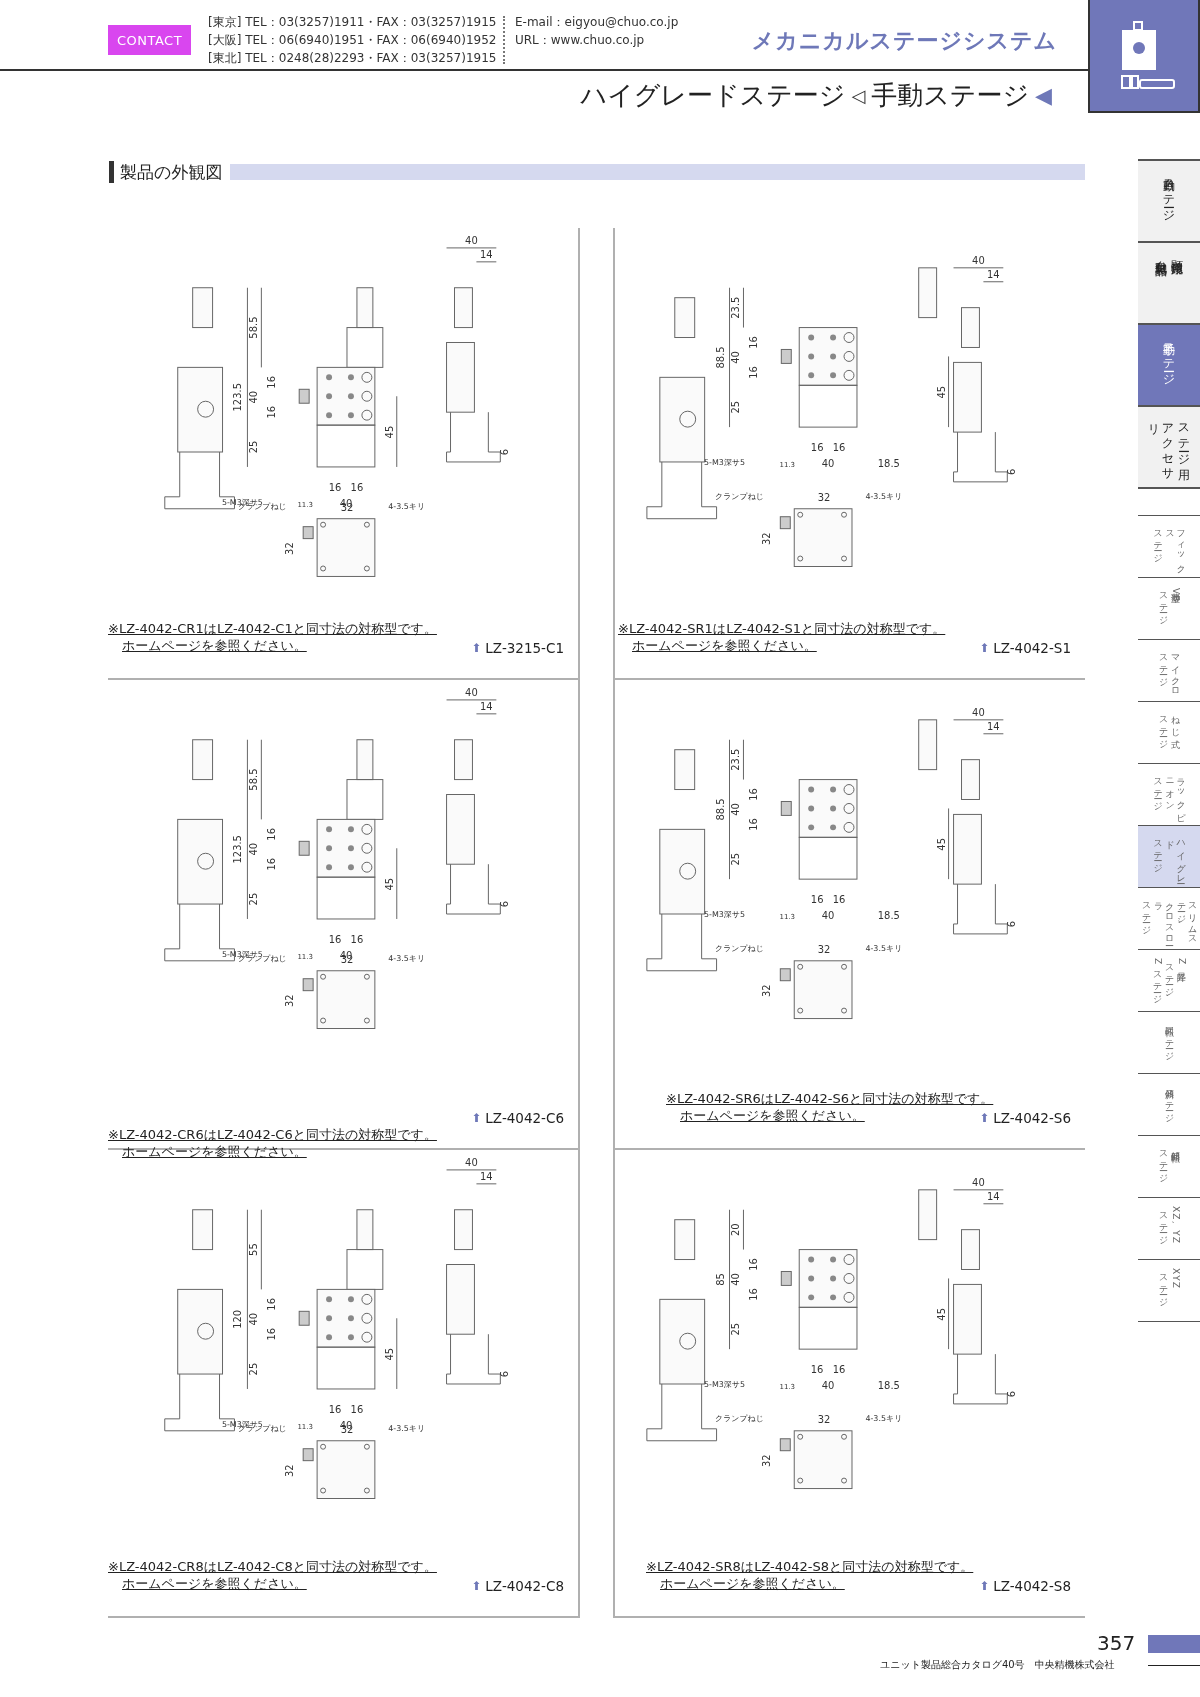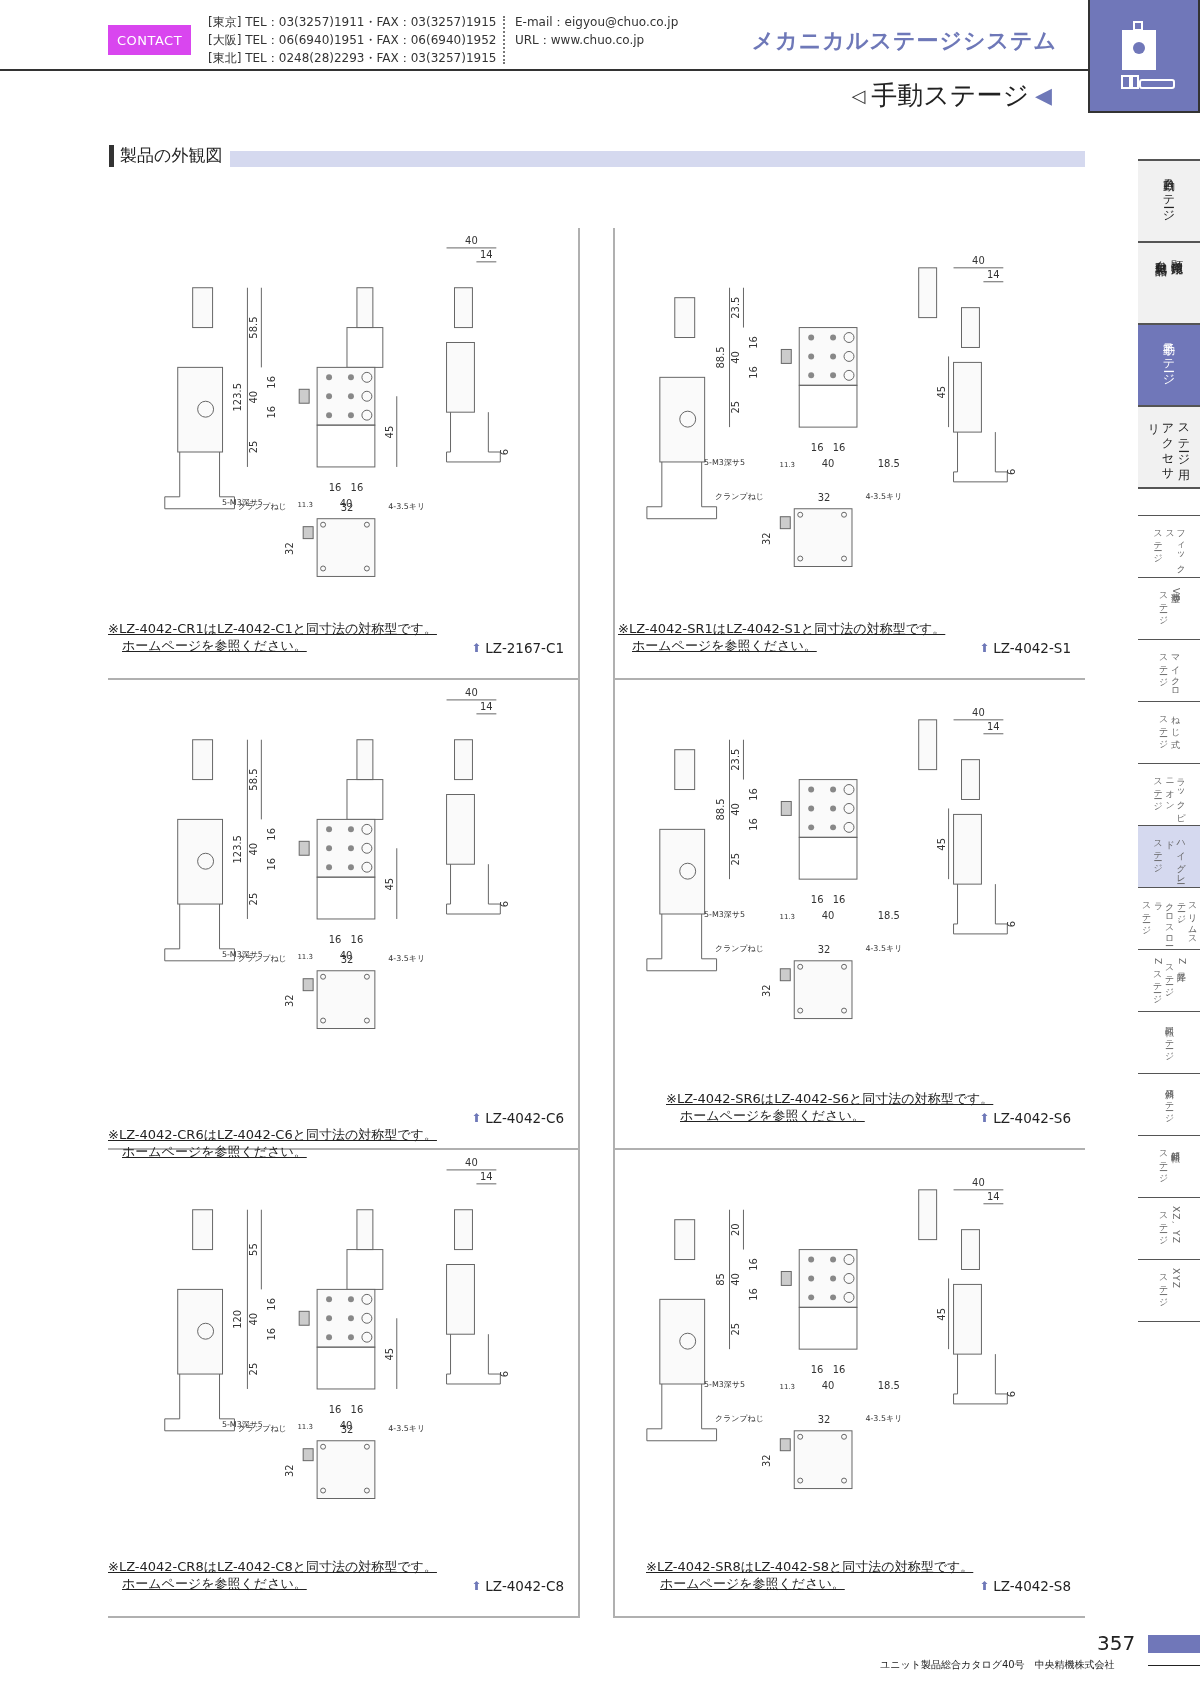--- a/index.html
+++ b/index.html
@@ -13,21 +13,21 @@
   .mail-block { position: absolute; left: 515px; top: 13px; font-size: 12px; line-height: 18px; color: #333; }
   .category-title { position: absolute; right: 143px; top: 26px; font-size: 22px; font-weight: bold; color: #6e78b8; letter-spacing: 1px; }
   .header-rule { position: absolute; left: 0; top: 69px; width: 1088px; border-top: 2px solid #333; }
   .breadcrumb { position: absolute; right: 148px; top: 78px; font-size: 26px; color: #222; display: flex; align-items: center; gap: 6px; }
   .bc-sep { color: #333; font-size: 18px; }
   .bc-arrow { color: #6e78b8; font-size: 22px; }
   .corner-tab { position: absolute; left: 1088px; top: 0; width: 112px; height: 113px; background: #7077b9; border: 2px solid #333; border-top: none; }
   .corner-tab svg { position: absolute; left: 22px; top: 18px; }
 
   
-  .section-head { position: absolute; left: 109px; top: 145px; width: 976px; height: 22px; display: flex; align-items: flex-end; }
+  .section-head { position: absolute; left: 109px; top: 161px; width: 976px; height: 22px; display: flex; align-items: center; }
   .section-bar { width: 5px; height: 22px; background: #333; margin-right: 6px; }
   .section-title { font-size: 17px; color: #222; margin-right: 8px; white-space: nowrap; }
   .section-fill { flex: 1; height: 16px; background: #d5d9ef; }
 
   
   .sidenav { position: absolute; left: 1138px; top: 159px; width: 62px; }
   .snav-main { border-top: 2px solid #555; height: 82px; background: #f1f1f1; display: flex; justify-content: center; align-items: flex-start; padding-top: 8px; gap: 2px; }
   .snav-main.active { background: #7077b9; color: #fff; }
   .vtext { writing-mode: vertical-rl; font-size: 12px; line-height: 14px; letter-spacing: 1px; }
   .snav-sub { border-top: 1px solid #555; height: 62px; display: flex; justify-content: center; align-items: flex-start; padding-top: 8px; gap: 1px; color: #666; }
@@ -60,20 +60,21 @@
   <div>[東北] TEL：0248(28)2293・FAX：03(3257)1915</div>
 </div>
 <div class="tel-sep"></div>
 <div class="mail-block">
   <div>E-mail：eigyou@chuo.co.jp</div>
   <div>URL：www.chuo.co.jp</div>
 </div>
 <div class="category-title">メカニカルステージシステム</div>
 <div class="header-rule"></div>
 <div class="breadcrumb">
+  <span>ハイグレードステージ</span>
   <span class="bc-sep">◁</span>
   <span>手動ステージ</span>
   <span class="bc-arrow">◀</span>
 </div>
 <div class="corner-tab">
   <svg width="70" height="75" viewBox="0 0 70 75">
     <rect x="10" y="12" width="34" height="40" fill="#fff"></rect>
     <rect x="22" y="4" width="8" height="8" fill="none" stroke="#fff" stroke-width="2"></rect>
     <circle cx="27" cy="30" r="6" fill="#7077b9"></circle>
     <rect x="10" y="58" width="8" height="12" fill="none" stroke="#fff" stroke-width="2"></rect>
@@ -213,21 +214,21 @@
         <circle cx="240" cy="342" r="2.5" fill="none" stroke="#666"></circle>
         <rect x="176" y="300" width="10" height="12" fill="#ccc" stroke="#666"></rect>
         <text x="166" y="322" font-size="10" fill="#333" font-family="DejaVu Sans, sans-serif" text-anchor="middle" transform="rotate(-90 166 322)">32</text>
       </svg>
       <div class="note" style="left:0px;top:392px;">
          <div>※LZ-4042-CR1はLZ-4042-C1と同寸法の対称型です。</div>
          <div class="l2">ホームページを参照ください。</div>
        </div>
        <div class="model-label" style="right:14px;top:412px;">
          <span class="up-arrow">⬆</span>
-         <span>LZ-2167-C1</span>
+         <span>LZ-3215-C1</span>
        </div>
     </div>
     <div class="panel right" style="left: 613px; top: 228px; width: 472px; height: 452px;">
       <svg class="drawing" viewBox="-5 0 472 452" width="472" height="452">
         <rect x="55" y="70" width="20" height="40" fill="#fafafa" stroke="#666"></rect>
         <rect x="40" y="150" width="45" height="85" fill="#fafafa" stroke="#666"></rect>
         <circle cx="68" cy="192" r="8" fill="none" stroke="#666"></circle>
         <path d="M42 235 v45 h-15 v12 h70 v-12 h-15 v-45" fill="none" stroke="#666"></path>
         <rect x="300" y="40" width="18" height="50" fill="#fafafa" stroke="#666"></rect>
         <rect x="180" y="100" width="58" height="58" fill="#fafafa" stroke="#666"></rect>

